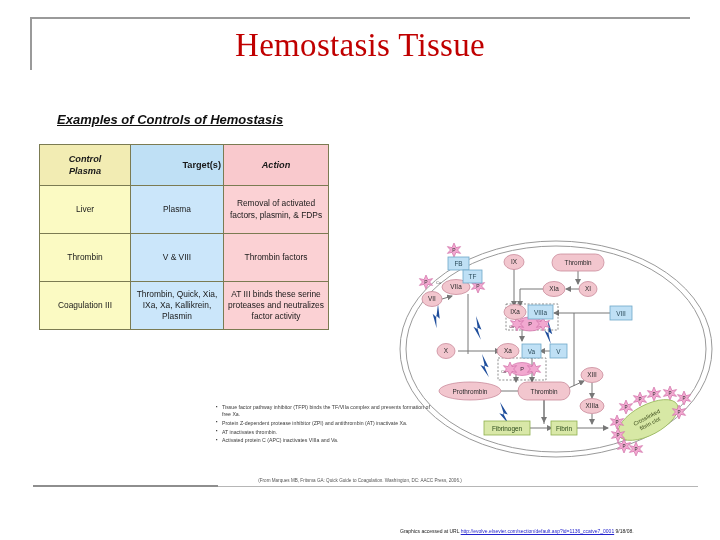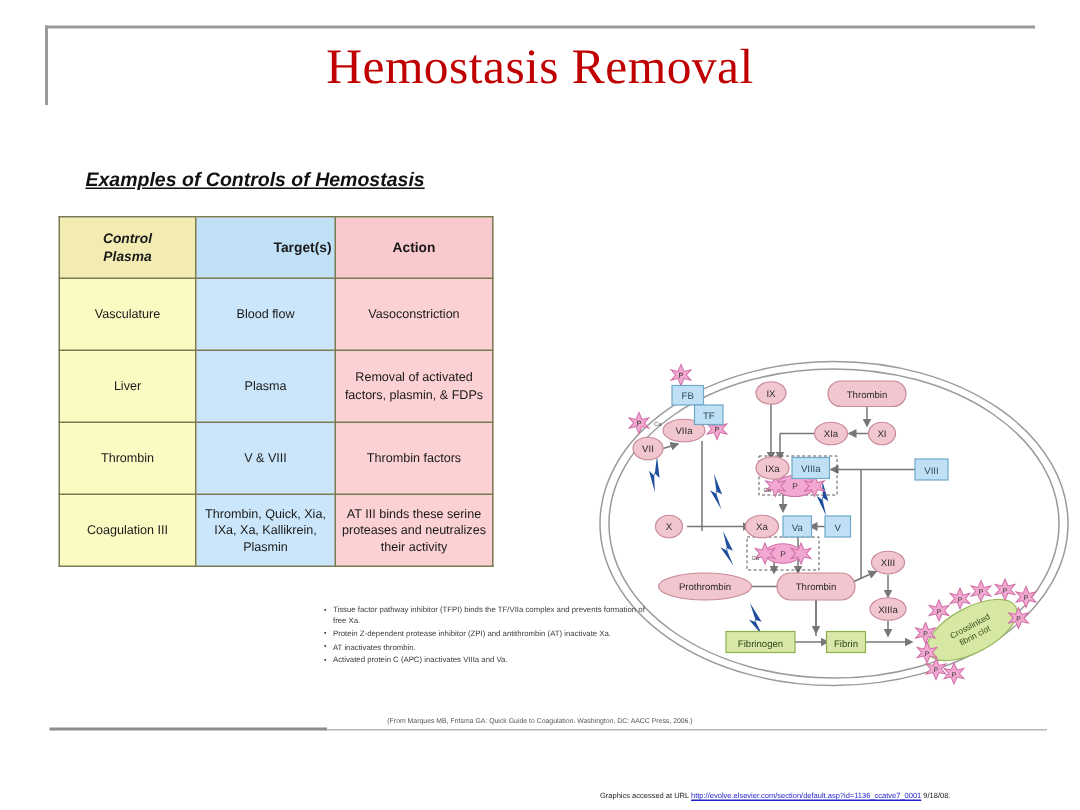--- a/index.html
+++ b/index.html
@@ -82,21 +82,21 @@
     padding: 3px 2px;
     color: #1a1a1a;
   }
   .ctrl-table th {
     font-weight: bold;
     font-size: 9.2px;
     height: 34px;
   }
   .col-a { width: 86px; font-style: italic; }
   .col-b { width: 88px; }
-  .col-c { width: 100px; }
+  .col-c { width: 100px; font-style: italic; }
 
   th.hd-a { background: #f2ecb3; }
   th.hd-b { background: #bfe0f5; text-align: right; }
   th.hd-c { background: #f9c9cd; }
 
   td.cell-a { background: #fbfac3; }
   td.cell-b { background: #cbe6fa; }
   td.cell-c { background: #fbd1d4; }
 
   .row-h { height: 48px; }
@@ -154,55 +154,50 @@
   .diagram svg { display: block; }
 </style>
 </head>
 <body>
 
 <div class="rule-top"></div>
 <div class="rule-left"></div>
 <div class="rule-bottom-thick"></div>
 <div class="rule-bottom-thin"></div>
 
-<div class="slide-title">Hemostasis Removal</div>
+<div class="slide-title">Hemostasis Tissue</div>
 
 <div class="subtitle">Examples of Controls of Hemostasis</div>
 
 <table class="ctrl-table">
   <thead>
     <tr>
       <th class="col-a hd-a">
         <div>Control</div>
         <div>Plasma</div>
       </th>
       <th class="col-b hd-b">Target(s)</th>
       <th class="col-c hd-c">Action</th>
     </tr>
   </thead>
   <tbody>
     <tr class="row-h">
-      <td class="cell-a">Vasculature</td>
-      <td class="cell-b">Blood flow</td>
-      <td class="cell-c">Vasoconstriction</td>
-    </tr>
-    <tr class="row-h">
       <td class="cell-a">Liver</td>
       <td class="cell-b">Plasma</td>
       <td class="cell-c">Removal of activated factors, plasmin, &amp; FDPs</td>
     </tr>
     <tr class="row-h">
       <td class="cell-a">Thrombin</td>
       <td class="cell-b">V &amp; VIII</td>
       <td class="cell-c">Thrombin factors</td>
     </tr>
     <tr class="row-h">
       <td class="cell-a">Coagulation III</td>
       <td class="cell-b">Thrombin, Quick, Xia, IXa, Xa, Kallikrein, Plasmin</td>
-      <td class="cell-c">AT III binds  these serine proteases and neutralizes their activity</td>
+      <td class="cell-c">AT III binds  these serine proteases and neutralizes factor activity</td>
     </tr>
   </tbody>
 </table>
 
 <div class="diagram">
 <svg width="320" height="230" viewBox="0 0 320 230" xmlns="http://www.w3.org/2000/svg">
   <defs>
     <marker id="ah" markerWidth="6" markerHeight="6" refX="5" refY="3" orient="auto">
       <path d="M0,0 L6,3 L0,6 z" fill="#777"></path>
     </marker>

